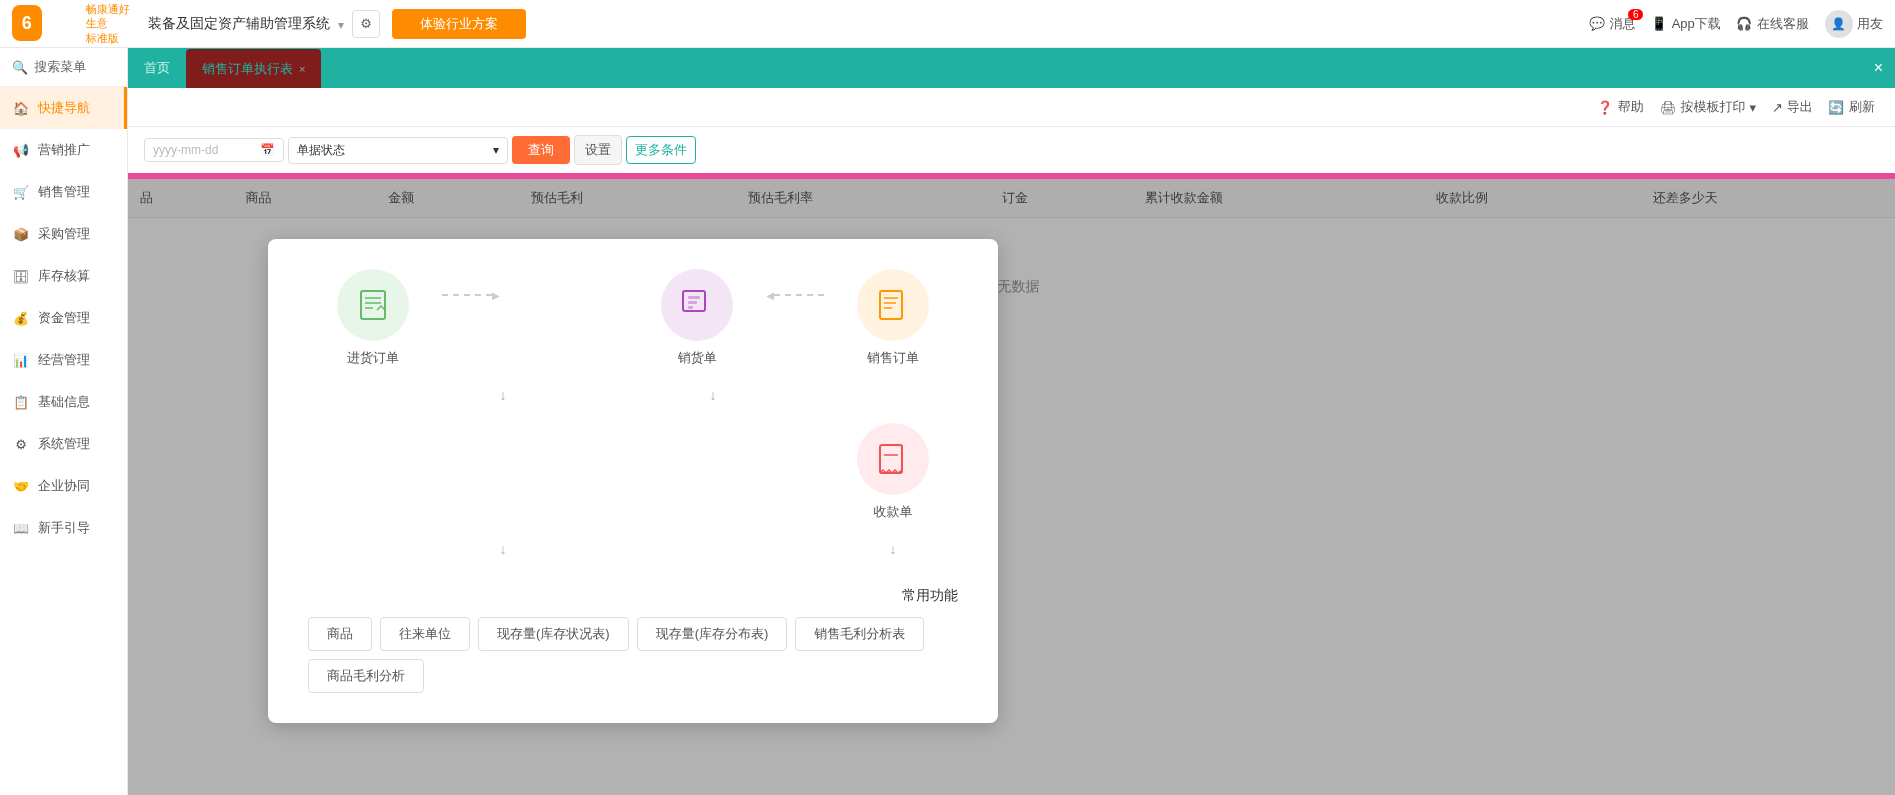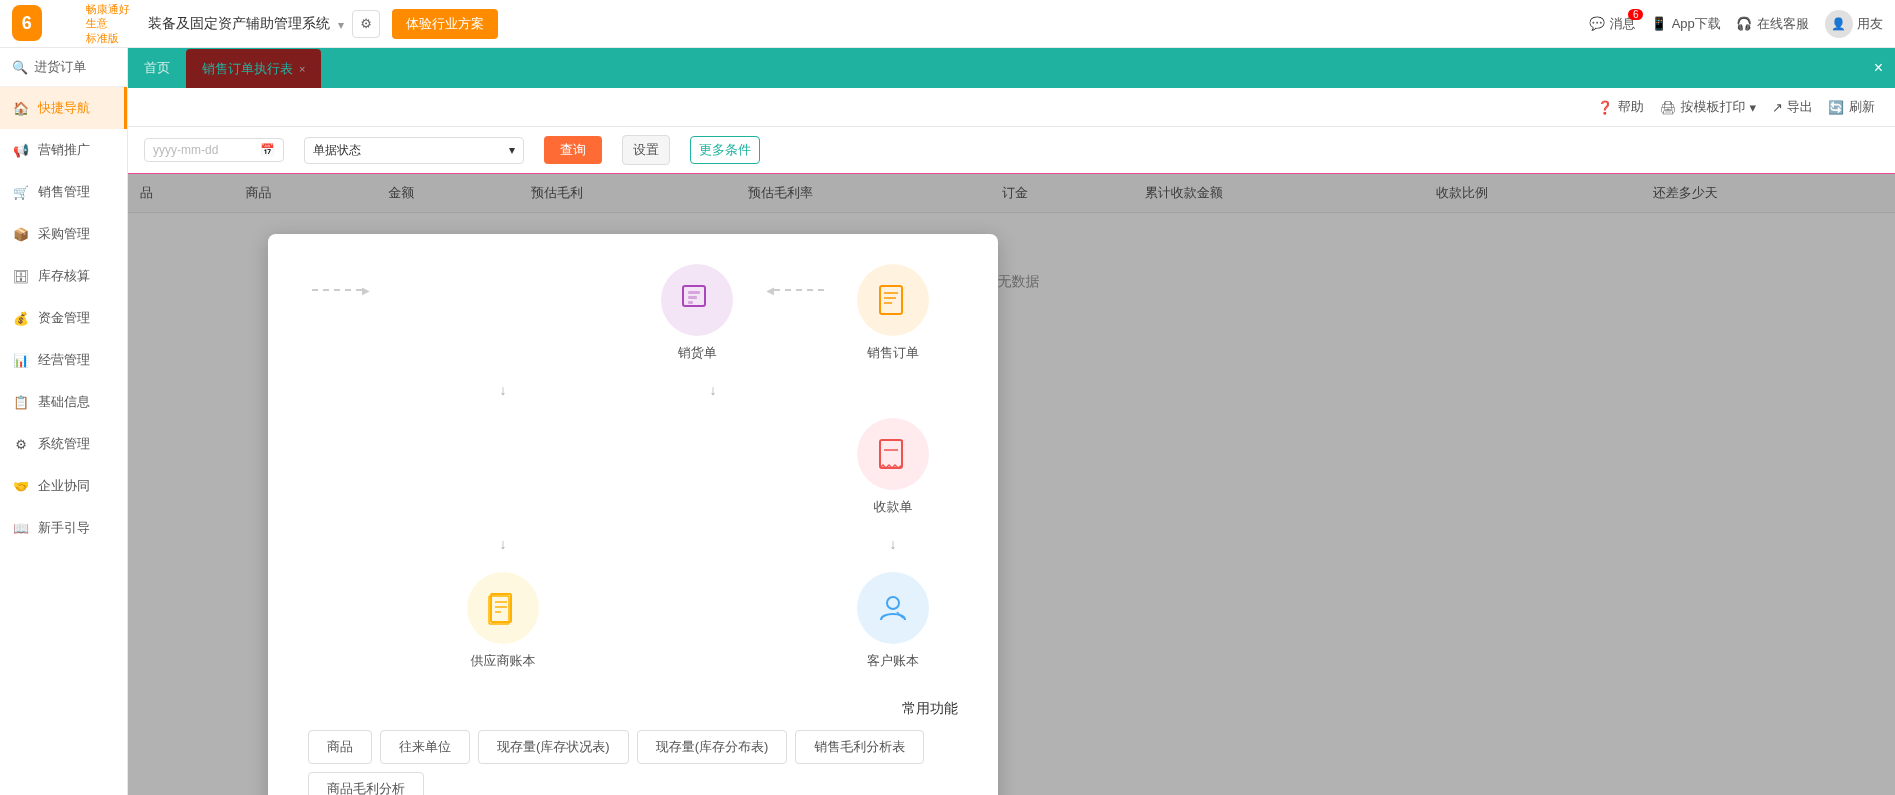--- a/index.html
+++ b/index.html
@@ -14,21 +14,21 @@
     .tab-bar { display: flex; align-items: center; background: #20b2a0; height: 40px; flex-shrink: 0; }
 
     
     .logo-area { display: flex; align-items: center; gap: 8px; width: 128px; flex-shrink: 0; }
     .logo-icon { width: 36px; height: 36px; background: #ff8c00; border-radius: 8px; display: flex; align-items: center; justify-content: center; color: white; font-size: 18px; font-weight: bold; }
     .logo-text { font-size: 11px; color: #ff8c00; line-height: 1.3; margin-left: 36px; }
     .system-title { display: flex; align-items: flex-end; gap: 8px; margin-left: 8px; font-family: Liberation Serif, serif; }
     .system-title-text { font-size: 14px; color: #333; }
     .dropdown-arrow { color: #999; font-size: 12px; }
     .gear-btn { width: 28px; height: 28px; border: 1px solid #ddd; border-radius: 4px; display: flex; align-items: center; justify-content: center; cursor: pointer; margin-left: 8px; color: #666; }
-    .experience-btn { margin-left: 12px; background: #ff8c00; color: white; border: none; border-radius: 4px; padding: 6px 14px; font-size: 13px; cursor: pointer; }
+    .experience-btn { margin-left: 12px; background: #ff8c00; color: white; border: none; border-radius: 4px; padding: 6px 28px; font-size: 13px; cursor: pointer; }
     .top-right { margin-left: auto; display: flex; align-items: center; gap: 16px; }
     .top-icon-item { display: flex; align-items: center; gap: 4px; color: #555; font-size: 13px; cursor: pointer; position: relative; }
     .badge { background: #f00; color: white; border-radius: 10px; padding: 0 5px; font-size: 10px; position: absolute; top: -6px; right: -8px; }
     .user-avatar { width: 28px; height: 28px; border-radius: 50%; background: #e0e0e0; display: flex; align-items: center; justify-content: center; font-size: 12px; color: #666; }
 
     
     .search-menu { display: flex; align-items: center; gap: 6px; padding: 10px 12px; color: #666; font-size: 13px; border-bottom: 1px solid #f0f0f0; cursor: pointer; }
     .sidebar-item { display: flex; align-items: center; gap: 8px; padding: 12px 12px; cursor: pointer; color: #555; font-size: 13px; transition: background 0.2s; }
     .sidebar-item.active { background: #fff0e0; color: #ff8c00; border-right: 3px solid #ff8c00; }
     .sidebar-icon { width: 18px; height: 18px; display: flex; align-items: center; justify-content: center; flex-shrink: 0; }
@@ -36,21 +36,21 @@
     
     .tab-item { height: 40px; display: flex; align-items: center; padding: 0 16px; font-size: 13px; cursor: pointer; color: rgba(255,255,255,0.8); }
     .tab-item.home { background: transparent; }
     .tab-item.active { background: #7f1d1d; color: #20b2a0; border-radius: 4px 4px 0 0; margin-top: 2px; }
     .tab-close { margin-left: 6px; color: #999; font-size: 11px; cursor: pointer; }
     .tab-bar-close { margin-left: auto; margin-right: 12px; color: white; font-size: 16px; cursor: pointer; }
 
     
     .content-toolbar { background: #fff; padding: 8px 16px; display: flex; align-items: center; gap: 8px; border-bottom: 1px solid #e8e8e8; flex-shrink: 0; }
     .toolbar-btn { display: flex; align-items: center; gap: 4px; color: #555; font-size: 13px; cursor: pointer; padding: 2px 4px; }
-    .search-area { display: flex; align-items: center; gap: 20px; padding: 8px 16px; background: #fff; border-bottom: 1px solid #ec4899; flex-shrink: 0; }
+    .search-area { display: flex; align-items: center; gap: 4px; padding: 8px 16px; background: #fff; border-bottom: 6px solid #ec4899; flex-shrink: 0; }
     .date-input { border: 1px solid #ddd; border-radius: 4px; padding: 4px 8px; font-size: 12px; color: #999; width: 140px; display: flex; align-items: center; gap: 4px; }
     .status-select { border: 1px solid #ddd; border-radius: 4px; padding: 4px 8px; font-size: 12px; color: #333; width: 220px; display: flex; align-items: center; justify-content: space-between; }
     .search-btn { background: #ff6b35; color: white; border: none; border-radius: 4px; padding: 5px 16px; font-size: 13px; cursor: pointer; }
     .more-conditions { color: #20b2a0; font-size: 13px; cursor: pointer; padding: 4px 8px; border: 1px solid #20b2a0; border-radius: 4px; }
     .settings-btn { background: #f5f5f5; color: #555; border: 1px solid #ddd; border-radius: 4px; padding: 5px 10px; font-size: 13px; cursor: pointer; }
 
     
     .table-area { background: #fff; flex: 1; overflow: auto; }
     .data-table { width: 100%; border-collapse: collapse; }
     .data-table th { background: #fafafa; padding: 10px 12px; text-align: left; font-weight: 500; color: #555; border-bottom: 1px solid #e8e8e8; font-size: 13px; white-space: nowrap; }
@@ -124,21 +124,21 @@
         <span>用友</span>
       </div>
     </div>
   </div>
 
   <div class="main-area">
 
     <div class="sidebar">
       <div class="search-menu">
         <span>🔍</span>
-        <span>进货订单</span>
+        <span>搜索菜单</span>
       </div>
       <div class="sidebar-item active">
         <div class="sidebar-icon">🏠</div>
         <span>快捷导航</span>
       </div>
       <div class="sidebar-item">
         <div class="sidebar-icon">📢</div>
         <span>营销推广</span>
       </div>
       <div class="sidebar-item">
@@ -247,20 +247,32 @@
         </table>
         <div class="empty-tip">暂无数据</div>
 
         <div class="modal-overlay">
           <div class="modal-box">
 
             <div class="flow-diagram">
 
               <div class="flow-row">
 
+                <div class="flow-node">
+                  <div class="flow-circle circle-green">
+                    <svg width="36" height="36" viewBox="0 0 36 36">
+                        <rect x="6" y="4" width="24" height="28" rx="2" fill="none" stroke="#66bb6a" stroke-width="2"></rect>
+                        <line x1="10" y1="11" x2="26" y2="11" stroke="#66bb6a" stroke-width="1.5"></line>
+                        <line x1="10" y1="16" x2="26" y2="16" stroke="#66bb6a" stroke-width="1.5"></line>
+                        <line x1="10" y1="21" x2="18" y2="21" stroke="#66bb6a" stroke-width="1.5"></line>
+                        <path d="M22 23 L26 19 L30 23" fill="none" stroke="#66bb6a" stroke-width="1.5"></path>
+                      </svg>
+                  </div>
+                  <span class="flow-label">进货订单</span>
+                </div>
 
                 <div class="flow-arrow-h">
                   <div style="display:flex;align-items:center;margin-bottom:22px;">
                     <div style="width:50px;border-top:2px dashed #ccc;"></div>
                     <span style="color:#ccc;font-size:10px;">▶</span>
                   </div>
                 </div>
 
 
                 <div style="flex:1;min-width:60px;"></div>
@@ -326,45 +338,20 @@
               <div class="flow-row" style="padding-left:130px;">
                 <div style="width:130px;display:flex;justify-content:center;">
                   <span style="color:#aaa;font-size:14px;">↓</span>
                 </div>
                 <div style="flex:1;min-width:60px;"></div>
                 <div style="width:130px;display:flex;justify-content:center;">
                   <span style="color:#aaa;font-size:14px;">↓</span>
                 </div>
               </div>
 
-              <div class="flow-row" style="padding-left:130px;">
-                <div class="flow-node">
-                  <div class="flow-circle circle-orange2">
-                    <svg width="36" height="36" viewBox="0 0 36 36">
-                        <rect x="6" y="4" width="20" height="28" rx="1" fill="none" stroke="#ffb300" stroke-width="2"></rect>
-                        <rect x="4" y="6" width="20" height="28" rx="1" fill="none" stroke="#ffb300" stroke-width="1.5" fill-opacity="0"></rect>
-                        <line x1="10" y1="12" x2="22" y2="12" stroke="#ffb300" stroke-width="1.5"></line>
-                        <line x1="10" y1="17" x2="22" y2="17" stroke="#ffb300" stroke-width="1.5"></line>
-                        <line x1="10" y1="22" x2="16" y2="22" stroke="#ffb300" stroke-width="1.5"></line>
-                      </svg>
-                  </div>
-                  <span class="flow-label">供应商账本</span>
-                </div>
-                <div style="flex:1;min-width:60px;"></div>
-                <div class="flow-node">
-                  <div class="flow-circle circle-blue">
-                    <svg width="36" height="36" viewBox="0 0 36 36">
-                        <circle cx="18" cy="13" r="6" fill="none" stroke="#42a5f5" stroke-width="2"></circle>
-                        <path d="M6 30 C6 22 30 22 30 30" fill="none" stroke="#42a5f5" stroke-width="2"></path>
-                        <line x1="22" y1="22" x2="28" y2="28" stroke="#42a5f5" stroke-width="1.5"></line>
-                      </svg>
-                  </div>
-                  <span class="flow-label">客户账本</span>
-                </div>
-              </div>
             </div>
 
             <div class="common-functions">
               <div class="common-title">常用功能</div>
               <div class="func-buttons">
                 <button class="func-btn">商品</button>
                 <button class="func-btn">往来单位</button>
                 <button class="func-btn">现存量(库存状况表)</button>
                 <button class="func-btn">现存量(库存分布表)</button>
                 <button class="func-btn">销售毛利分析表</button>

